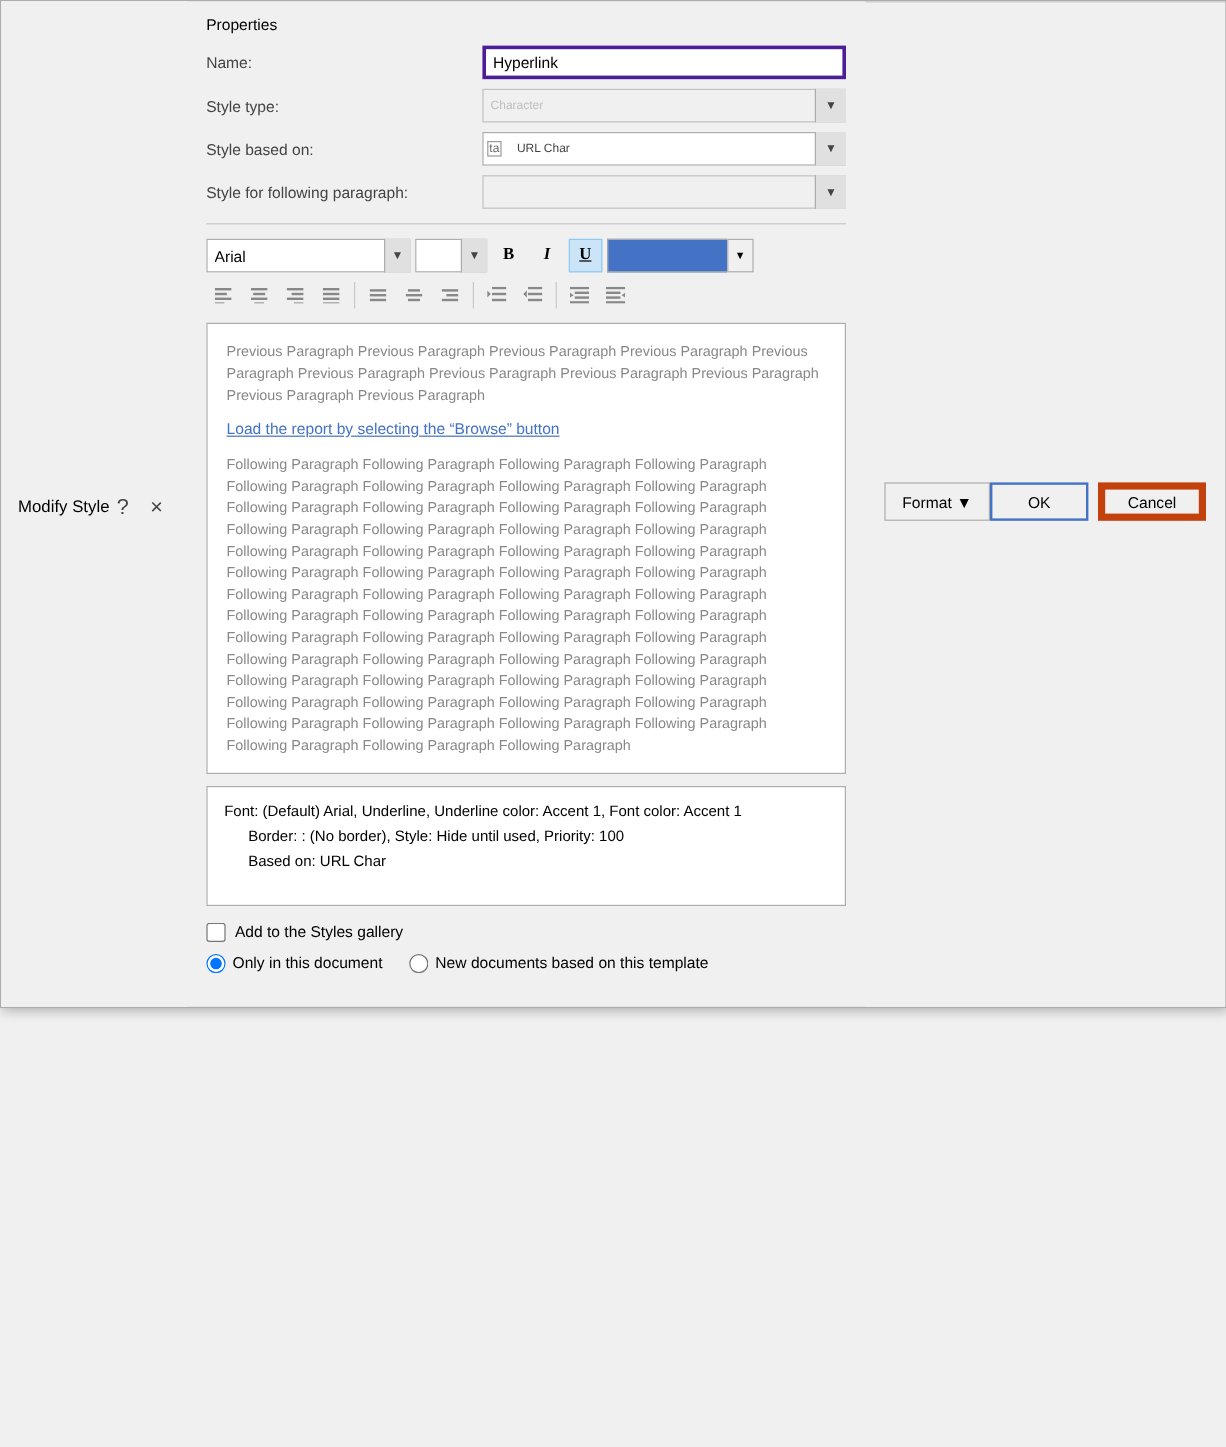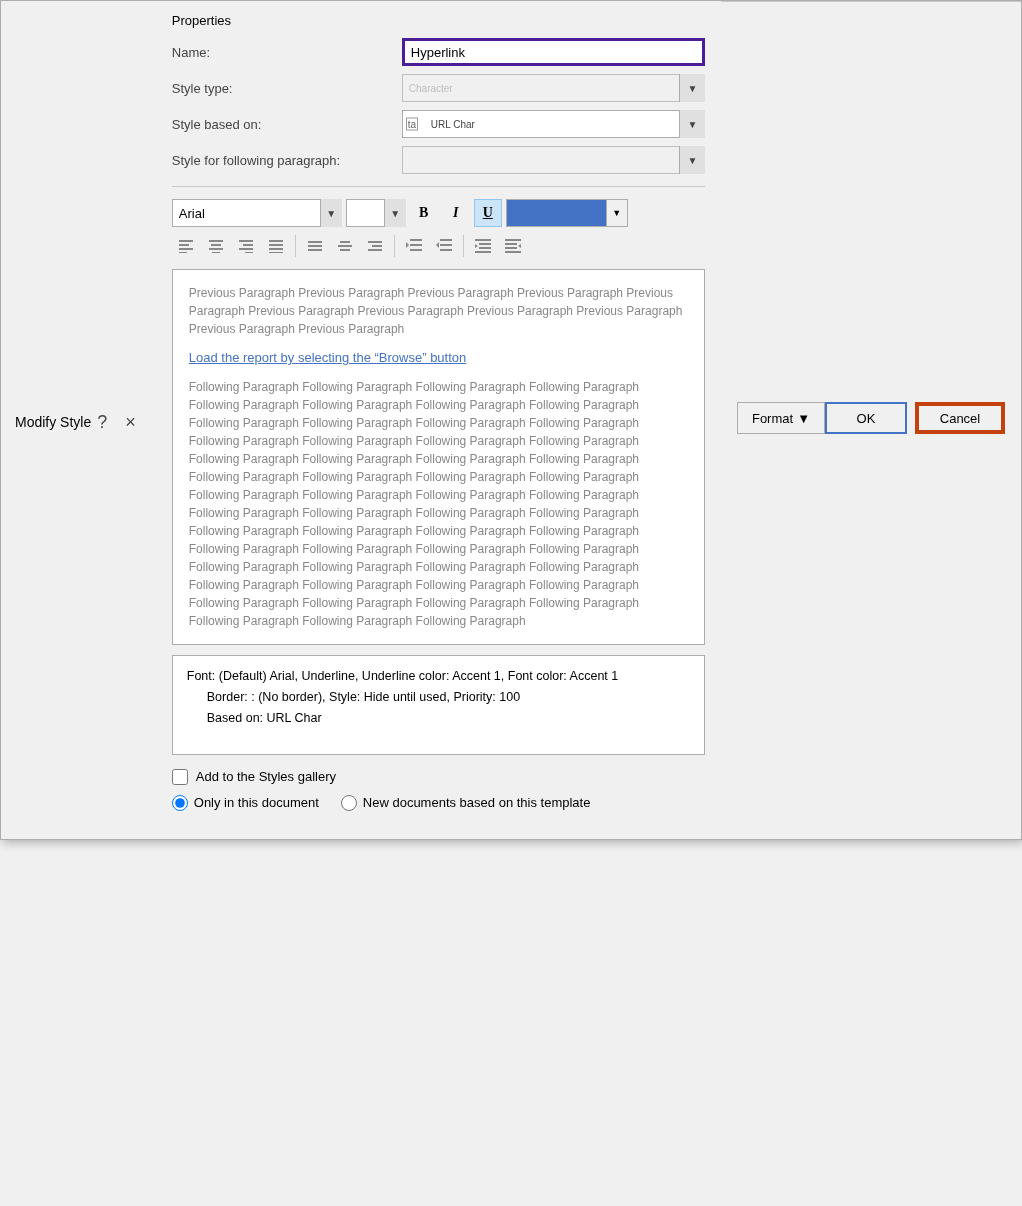--- a/index.html
+++ b/index.html
@@ -296,21 +296,21 @@
       width: 82px;
       border: 2px solid #4472c4;
       background: #f0f0f0;
       font-size: 13px;
       cursor: pointer;
       font-weight: 400;
     }
     .btn-cancel {
       height: 32px;
       width: 90px;
-      border: 4px solid #c2410c;
+      border: 6px solid #c2410c;
       background: #f0f0f0;
       font-size: 13px;
       cursor: pointer;
     }
   </style>
 </head>
 <body>
 
 <div class="dialog">
 

